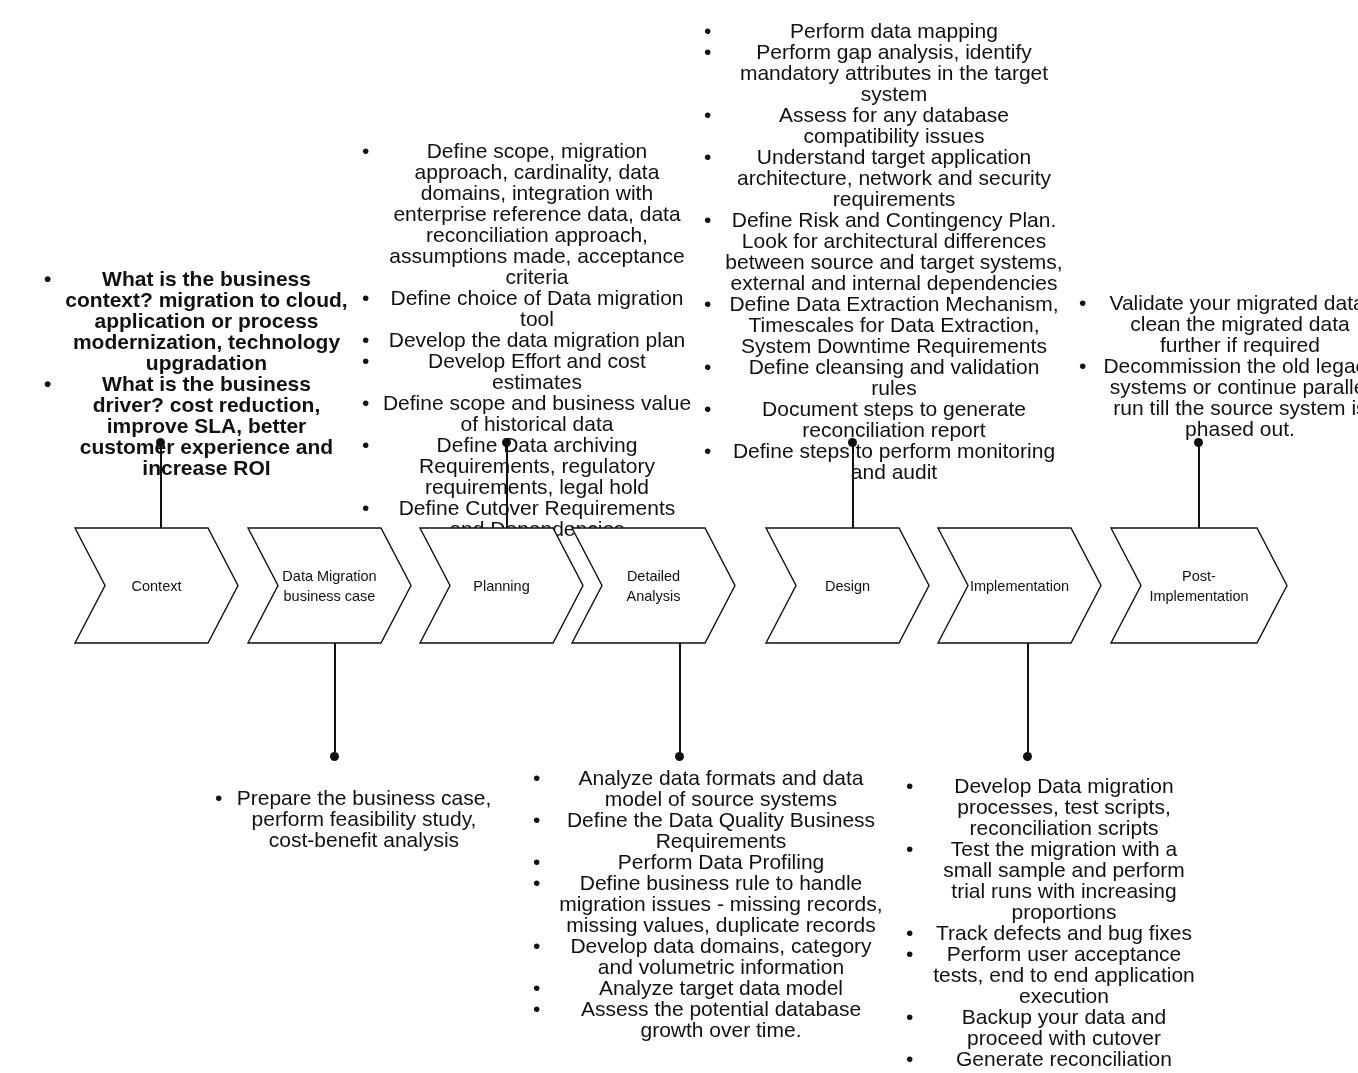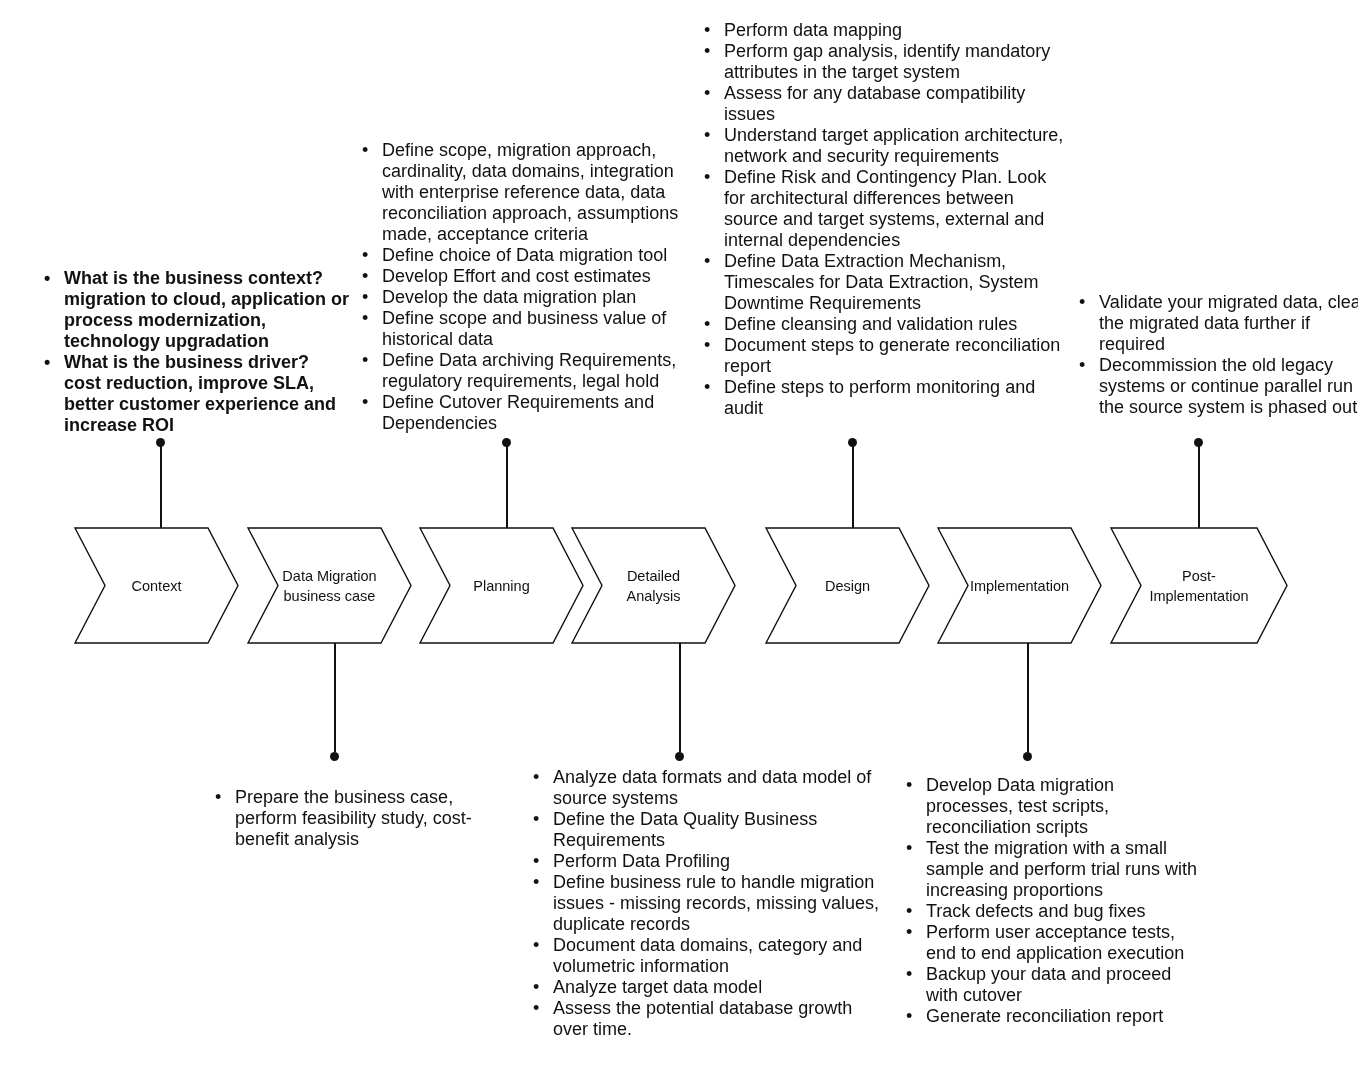--- a/index.html
+++ b/index.html
@@ -10,22 +10,23 @@
     font-family:"Liberation Sans","DejaVu Sans",sans-serif;
     color:#111111;
     overflow:hidden;
   }
   
   ul.ann{
     position:absolute;
     margin:0;
     padding:0 0 0 24px;
     list-style:none;
-    font-size:18px;
+    font-size:21px;
     line-height:21px;
+    text-align:center;
   }
   ul.ann li{position:relative;margin:0;}
   ul.ann li::before{
     content:"\2022";
     position:absolute;
     left:-20px;
     top:0;
   }
   
   .vline{position:absolute;width:1.5px;background:#111111;}
@@ -48,22 +49,22 @@
 <div class="canvas">
 
   <ul class="ann" style="left:40px;top:268px;width:285px;font-weight:bold;">
       <li>What is the business context? migration to cloud, application or process modernization, technology upgradation</li>
       <li>What is the business driver? cost reduction, improve SLA, better customer experience and increase ROI</li>
     </ul>
 
   <ul class="ann" style="left:358px;top:140px;width:310px;">
       <li>Define scope, migration approach, cardinality, data domains, integration with enterprise reference data, data reconciliation approach, assumptions made, acceptance criteria</li>
       <li>Define choice of Data migration tool</li>
+      <li>Develop the data migration plan</li>
       <li>Develop Effort and cost estimates</li>
-      <li>Develop the data migration plan</li>
       <li>Define scope and business value of historical data</li>
       <li>Define Data archiving Requirements, regulatory requirements, legal hold</li>
       <li>Define Cutover Requirements and Dependencies</li>
     </ul>
 
   <ul class="ann" style="left:700px;top:20px;width:340px;">
       <li>Perform data mapping</li>
       <li>Perform gap analysis, identify mandatory attributes in the target system</li>
       <li>Assess for any database compatibility issues</li>
       <li>Understand target application architecture, network and security requirements</li>
@@ -81,21 +82,21 @@
 
   <ul class="ann" style="left:211px;top:775px;width:258px;margin-top:12px;">
       <li>Prepare the business case, perform feasibility study, cost-benefit analysis</li>
     </ul>
 
   <ul class="ann" style="left:529px;top:767px;width:336px;">
       <li>Analyze data formats and data model of source systems</li>
       <li>Define the Data Quality Business Requirements</li>
       <li>Perform Data Profiling</li>
       <li>Define business rule to handle migration issues - missing records, missing values, duplicate records</li>
-      <li>Document data domains, category and volumetric information</li>
+      <li>Develop data domains, category and volumetric information</li>
       <li>Analyze target data model</li>
       <li>Assess the potential database growth over time.</li>
     </ul>
 
   <ul class="ann" style="left:902px;top:775px;width:276px;">
       <li>Develop Data migration processes, test scripts, reconciliation scripts</li>
       <li>Test the migration with a small sample and perform trial runs with increasing proportions</li>
       <li>Track defects and bug fixes</li>
       <li>Perform user acceptance tests, end to end application execution</li>
       <li>Backup your data and proceed with cutover</li>

